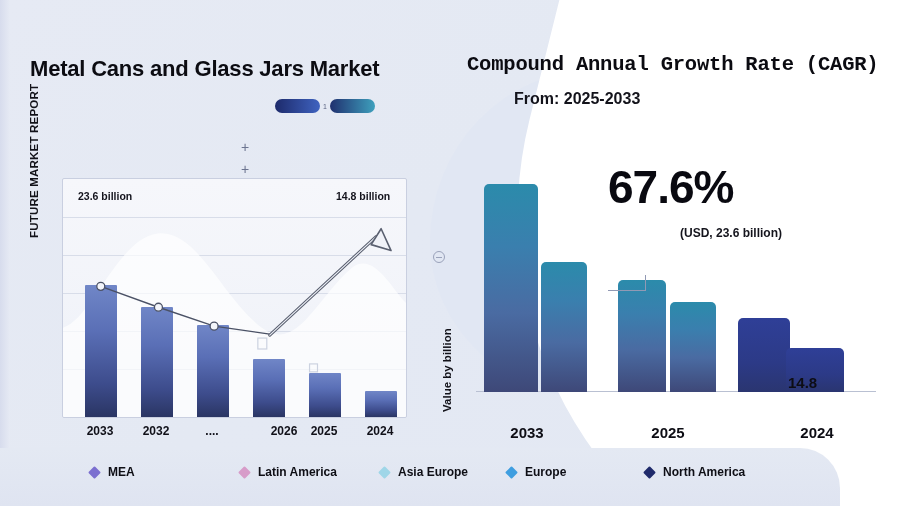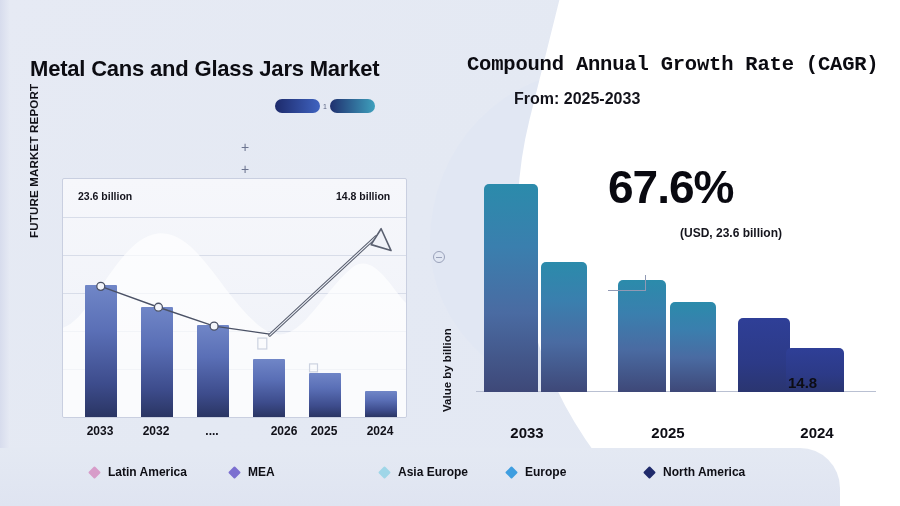--- a/index.html
+++ b/index.html
@@ -290,28 +290,28 @@
   <div class="cagr-note">(USD, 23.6 billion)</div>
   <div class="datalabel-148">14.8</div>
 
   <div class="xlabels-right">
     <span style="left:61px;">2033</span>
     <span style="left:202px;">2025</span>
     <span style="left:351px;">2024</span>
   </div>
 
   <div class="legend-bottom">
+    <div class="legend-item" style="width:150px;">
+      <span class="legend-dot" style="background:#7b6fd0;"></span>
+      <span class="legend-text">MEA</span>
+    </div>
     <div class="legend-item" style="width:140px;">
       <span class="legend-dot" style="background:#d79cc9;"></span>
       <span class="legend-text">Latin America</span>
     </div>
-    <div class="legend-item" style="width:150px;">
-      <span class="legend-dot" style="background:#7b6fd0;"></span>
-      <span class="legend-text">MEA</span>
-    </div>
     <div class="legend-item" style="width:127px;">
       <span class="legend-dot" style="background:#9fd6e8;"></span>
       <span class="legend-text">Asia Europe</span>
     </div>
     <div class="legend-item" style="width:138px;">
       <span class="legend-dot" style="background:#3f9ee0;"></span>
       <span class="legend-text">Europe</span>
     </div>
     <div class="legend-item">
       <span class="legend-dot" style="background:#1f2a6b;"></span>

